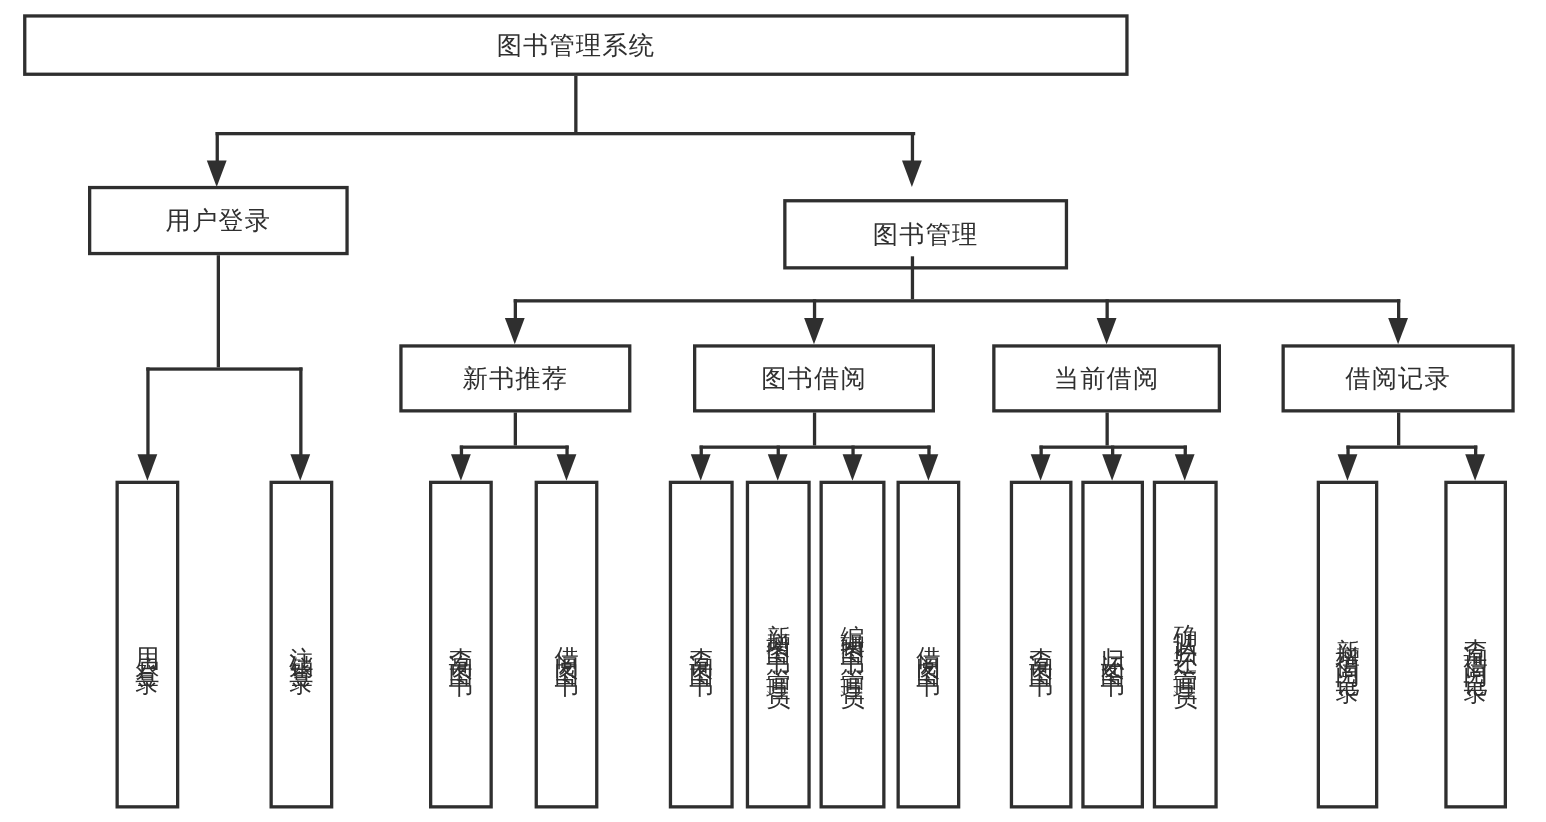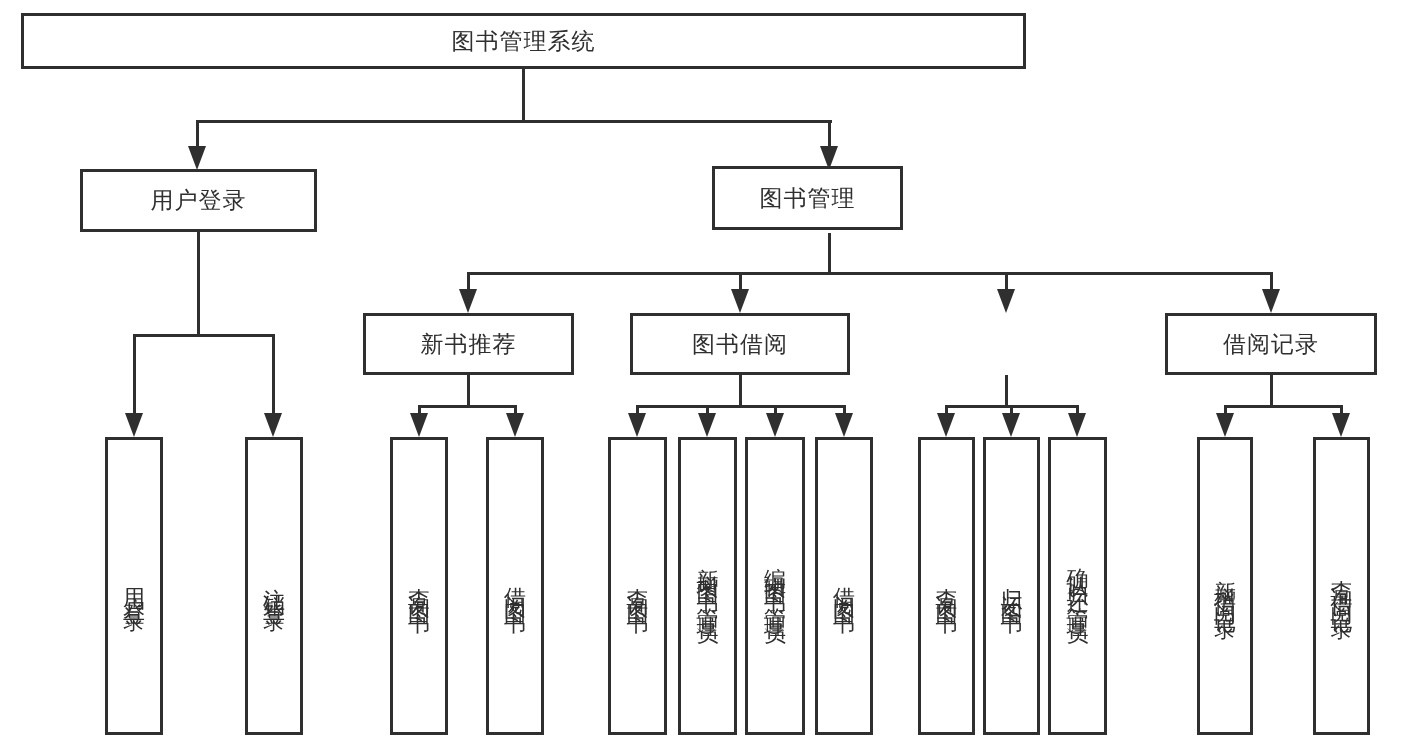--- a/index.html
+++ b/index.html
@@ -59,21 +59,21 @@
   <div class="vl" style="left:522px;top:69px;height:51px"></div>
   <div class="hl" style="left:196px;top:120px;width:636px"></div>
   <div class="vl" style="left:196px;top:120px;height:27px"></div>
   <div class="tri" style="left:188px;top:146px"></div>
   <div class="vl" style="left:828px;top:120px;height:27px"></div>
   <div class="tri" style="left:820px;top:146px"></div>
 
   <div class="box hnode" style="left:80px;top:169px;width:237px;height:63px">
     <span>用户登录</span>
   </div>
-  <div class="box hnode" style="left:712px;top:166px;width:191px;height:64px">
+  <div class="box hnode" style="left:712px;top:181px;width:259px;height:64px">
     <span>图书管理</span>
   </div>
 
   <div class="vl" style="left:197px;top:232px;height:102px"></div>
   <div class="hl" style="left:133px;top:334px;width:142px"></div>
   <div class="vl" style="left:133px;top:334px;height:80px"></div>
   <div class="tri" style="left:125px;top:413px"></div>
   <div class="vl" style="left:272px;top:334px;height:80px"></div>
   <div class="tri" style="left:264px;top:413px"></div>
 
@@ -86,20 +86,23 @@
   <div class="vl" style="left:1005px;top:272px;height:19px"></div>
   <div class="tri" style="left:997px;top:289px"></div>
   <div class="vl" style="left:1270px;top:272px;height:19px"></div>
   <div class="tri" style="left:1262px;top:289px"></div>
 
   <div class="box hnode" style="left:363px;top:313px;width:211px;height:62px">
     <span>新书推荐</span>
   </div>
   <div class="box hnode" style="left:630px;top:313px;width:220px;height:62px">
     <span>图书借阅</span>
+  </div>
+  <div class="box hnode" style="left:902px;top:313px;width:208px;height:62px">
+    <span>当前借阅</span>
   </div>
   <div class="box hnode" style="left:1165px;top:313px;width:212px;height:62px">
     <span>借阅记录</span>
   </div>
 
   <div class="vl" style="left:467px;top:375px;height:30px"></div>
   <div class="hl" style="left:418px;top:405px;width:99px"></div>
   <div class="vl" style="left:418px;top:405px;height:10px"></div>
   <div class="tri" style="left:410px;top:413px"></div>
   <div class="vl" style="left:514px;top:405px;height:10px"></div>

